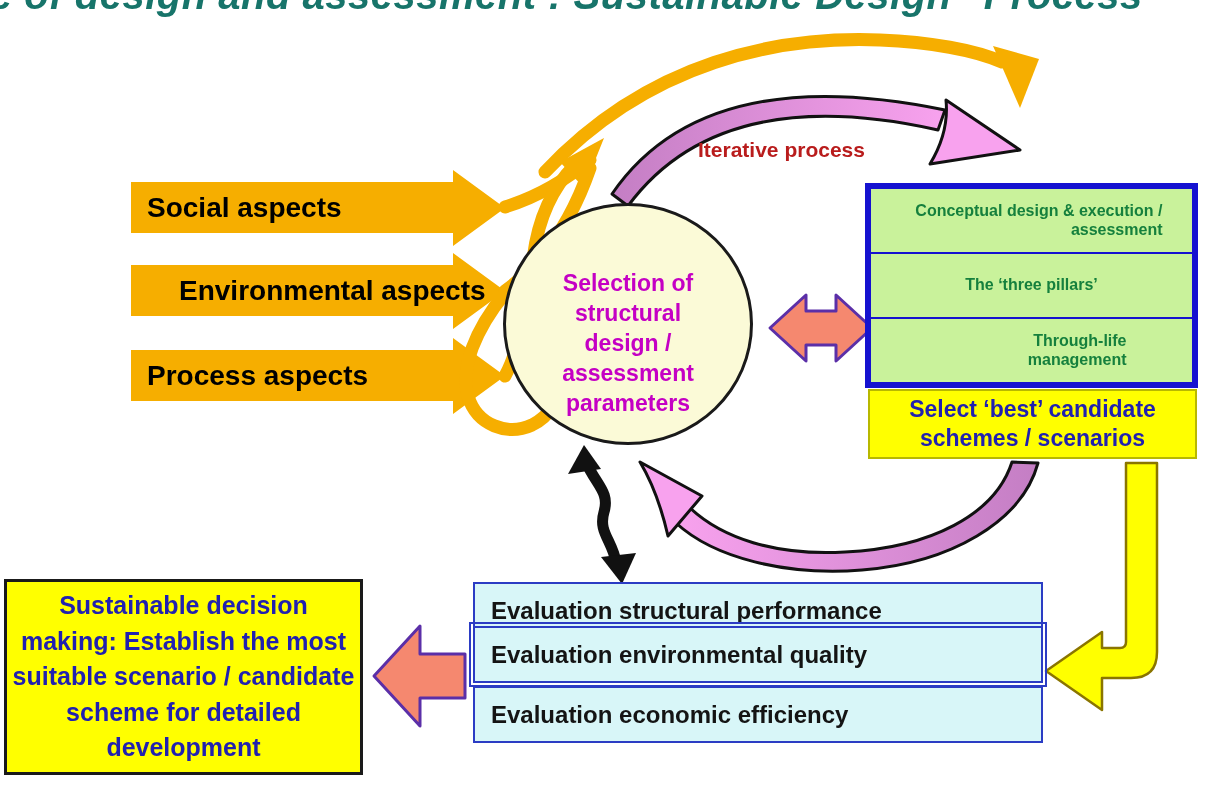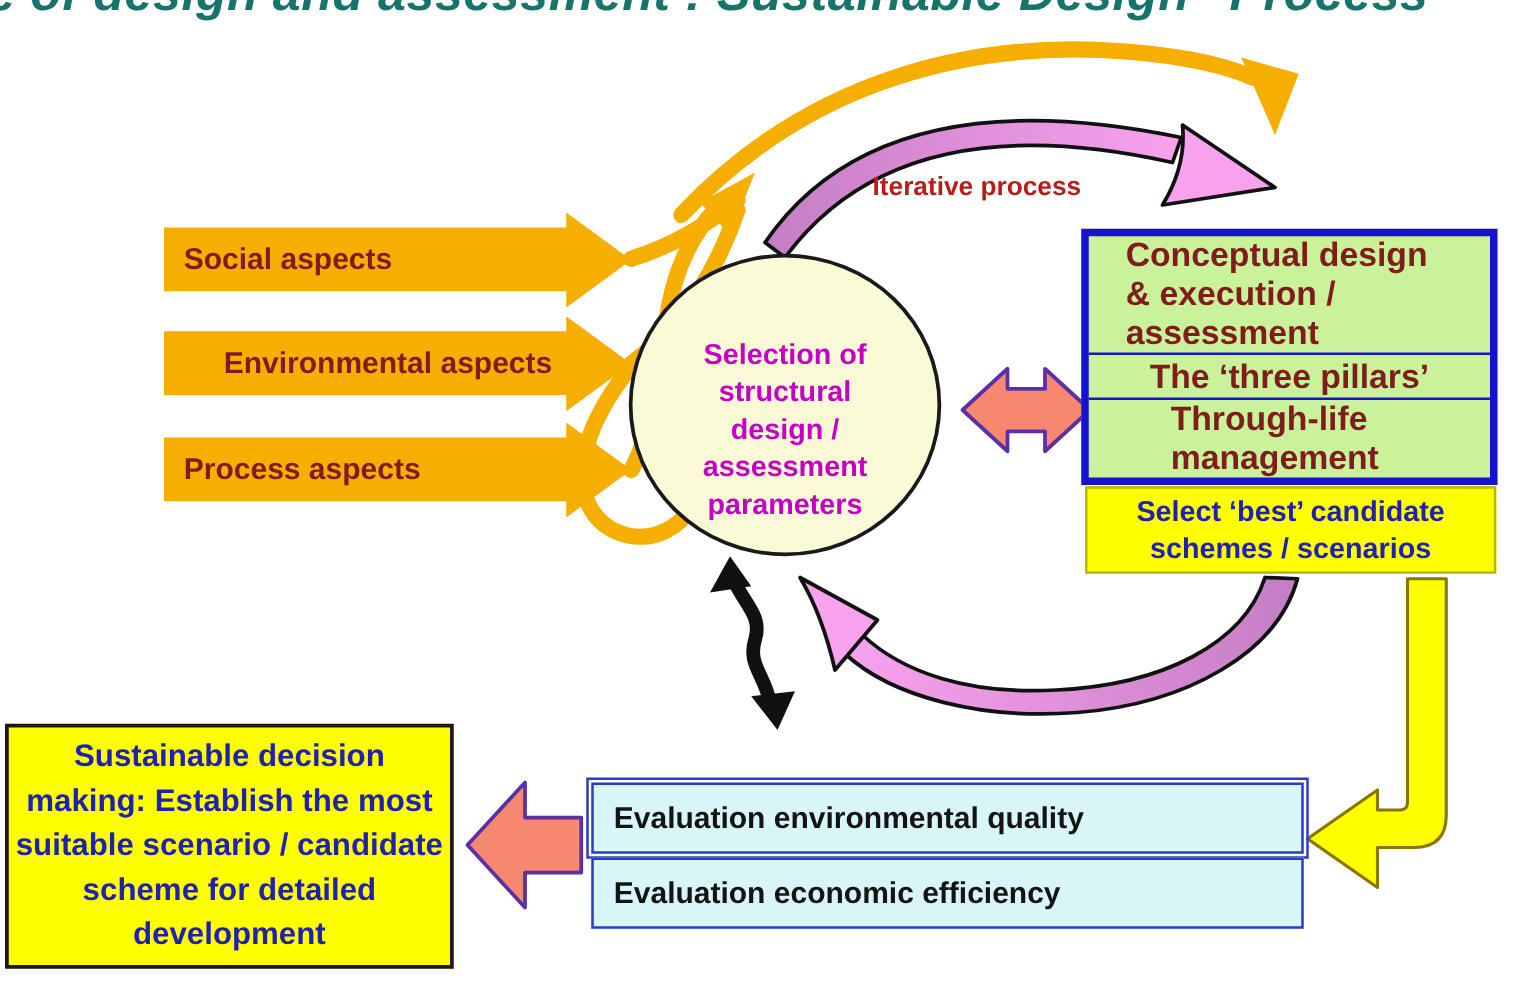--- a/index.html
+++ b/index.html
@@ -11,40 +11,40 @@
   #title-clip{position:absolute;left:0;top:0;width:1212px;height:24px;overflow:hidden;}
   #title-clip .t{
     position:absolute;left:-10px;top:-27px;white-space:nowrap;
     font-size:40px;font-style:italic;font-weight:bold;color:#17746A;letter-spacing:.5px;
   }
   
   .aspect{
     position:absolute;left:131px;width:374px;height:76px;background:#F6AE00;
     clip-path:polygon(0 12px,322px 12px,322px 0,374px 38px,322px 76px,322px 63px,0 63px);
     display:flex;align-items:center;padding-left:16px;box-sizing:border-box;
-    font-size:24px;color:#7f1d1d;
+    font-size:28px;color:#000000;
   }
   #aspect-social{top:170px;}
   #aspect-env{top:253px;padding-left:48px;}
   #aspect-econ{top:338px;}
   
   #circle{
     position:absolute;left:503px;top:203px;width:250px;height:242px;border-radius:50%;
     background:#FBFAD7;border:3px solid #1a1a1a;box-sizing:border-box;
     display:flex;align-items:center;justify-content:center;text-align:center;z-index:2;
   }
   #circle .txt{width:182px;font-size:23px;line-height:1.3;color:#C400C4;margin-top:40px;}
   
   #pillars{
     position:absolute;left:865px;top:183px;width:333px;height:205px;box-sizing:border-box;
     background:#C9F29B;border:6px solid #1512D0;display:flex;flex-direction:column;z-index:2;
   }
   .pillar-row{
-    flex:1;display:flex;align-items:center;justify-content:center;text-align:left;
-    font-size:27px;line-height:1.15;color:#7f1d1d;
+    flex:1;display:flex;align-items:center;justify-content:center;text-align:right;
+    font-size:16px;line-height:1.15;color:#15803d;
   }
   .pillar-row + .pillar-row{border-top:2px solid #1512D0;}
   .pillar-row .w1{display:inline-block;max-width:262px;}
   .pillar-row .w3{display:inline-block;max-width:190px;}
   
   #select-best{
     position:absolute;left:868px;top:389px;width:329px;height:70px;box-sizing:border-box;
     background:#FFFF00;border:2px solid #b8b800;display:flex;align-items:center;justify-content:center;
     text-align:center;font-size:23px;line-height:1.25;color:#2121B0;z-index:2;
   }
@@ -144,20 +144,23 @@
     </div>
     <div class="pillar-row">
       <span class="w3">Through-life management</span>
     </div>
   </div>
 
   <div id="select-best">
     <span>Select ‘best’ candidate schemes / scenarios</span>
   </div>
 
+  <div class="eval" id="eval-1">
+    <span>Evaluation structural performance</span>
+  </div>
   <div class="eval" id="eval-2">
     <span>Evaluation environmental quality</span>
   </div>
   <div class="eval" id="eval-3">
     <span>Evaluation economic efficiency</span>
   </div>
 
   <div id="decision">
     <div class="txt">Sustainable decision making: Establish the most suitable scenario / candidate scheme for detailed development</div>
   </div>

